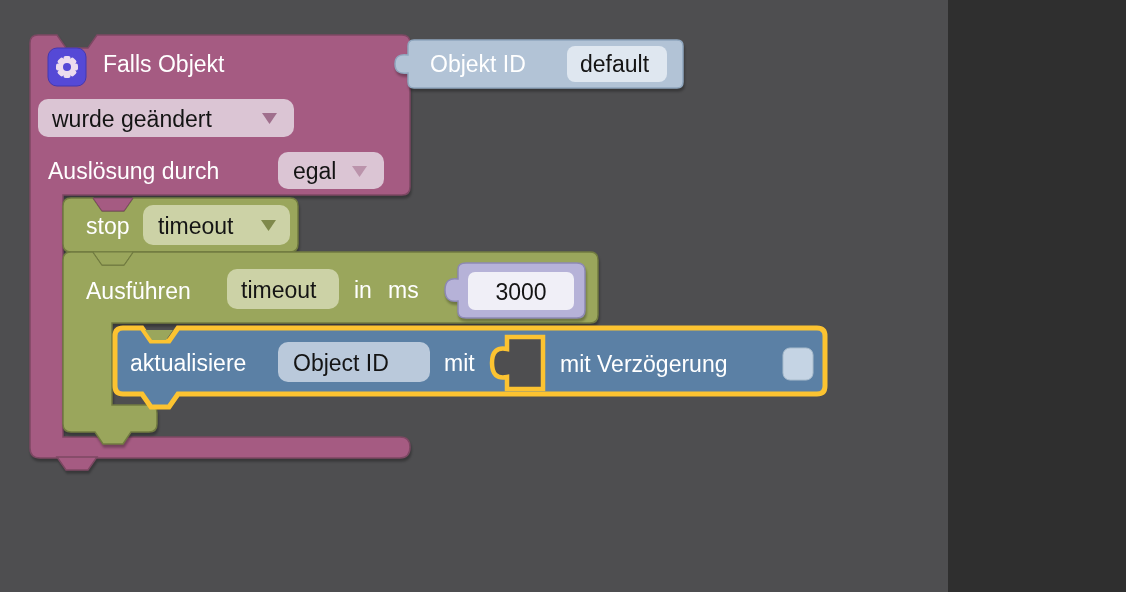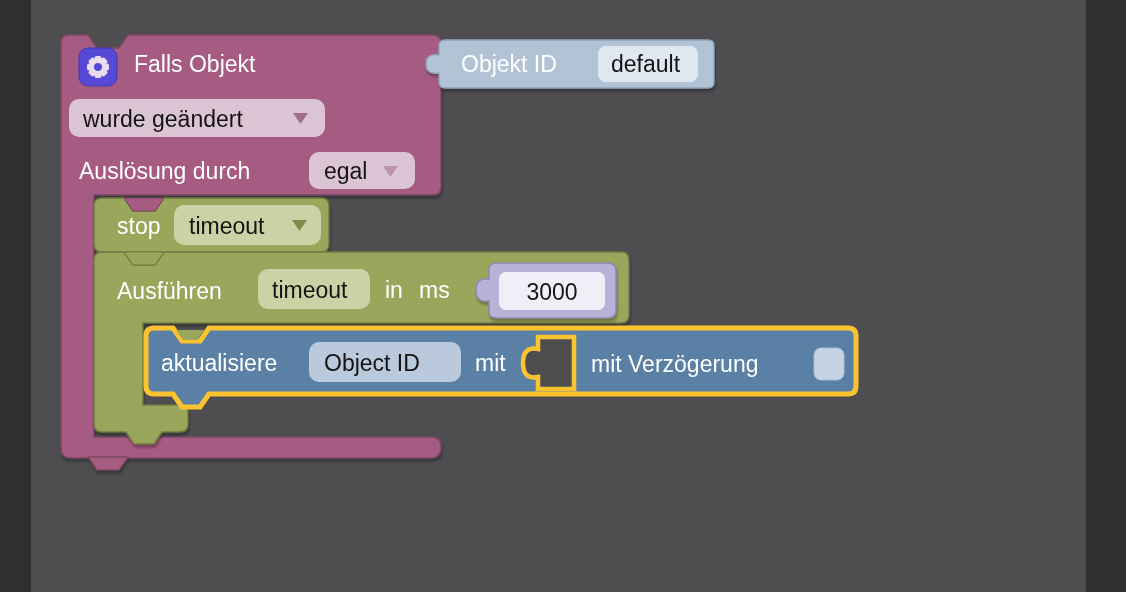--- a/index.html
+++ b/index.html
@@ -1,20 +1,19 @@
 <!DOCTYPE html>
 <html><head>
 <meta charset="utf-8">
 <style>
   html,body{margin:0;padding:0;background:#2f2f2f;}
   .workspace{
     position:relative;
-    width:1055px;height:592px;
+    width:948px;height:592px;
     overflow:hidden;
-    padding-left:31px;
   }
   svg text{
     font-family:"Liberation Sans","DejaVu Sans",sans-serif;
     font-size:23px;
     user-select:none;
   }
   .block-shadow{filter:drop-shadow(1px 3px 1px rgba(0,0,0,0.28));}
   .label{fill:#ffffff;}
   .fieldtext{fill:#141414;}
 </style>

